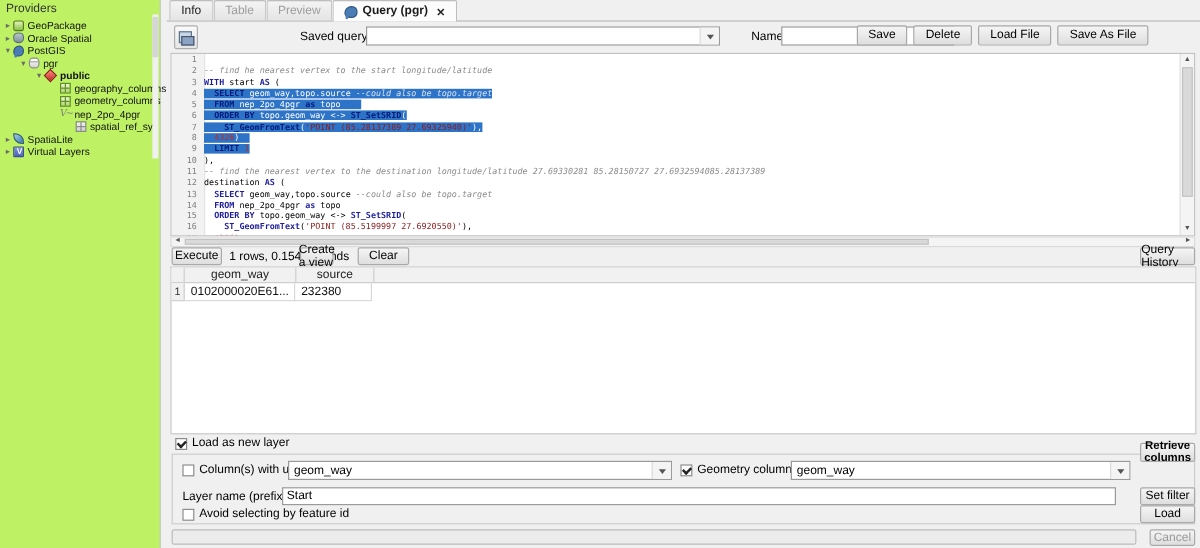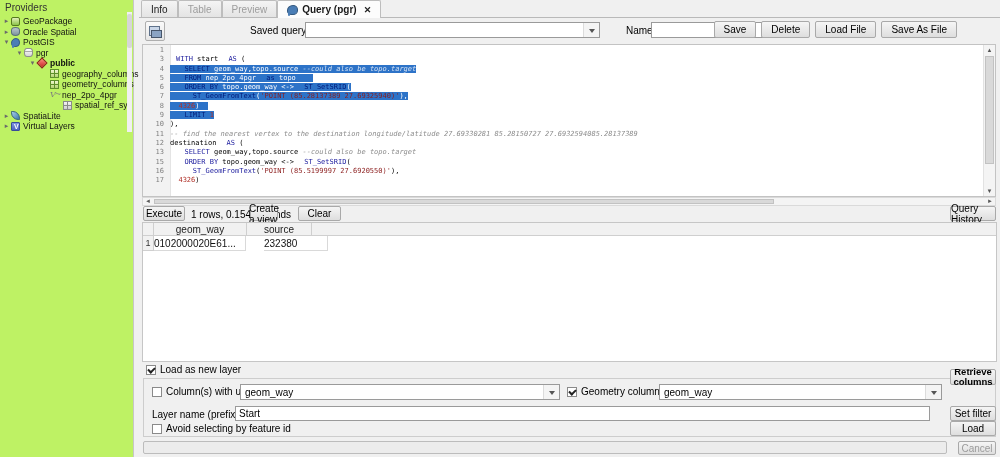--- a/index.html
+++ b/index.html
@@ -59,21 +59,21 @@
   #tb-buttons{position:absolute;right:43px;top:3px;height:17px;display:flex;}
   #tb-buttons .btn{position:static;height:17px;padding:0 9px;margin-left:5px;}
 
   
   #editor{left:3px;top:44px;width:854px;height:153px;background:#fff;border:1px solid #c3c3c3;box-sizing:border-box;overflow:hidden;}
   #ed-margin{left:0;top:0;bottom:0;width:27px;background:#f2f2f2;border-right:1px solid #e4e4e4;}
   #ed-lines{left:0;top:1px;right:12px;}
   .eline{height:9.3px;line-height:9.3px;white-space:pre;font-family:"DejaVu Sans Mono",monospace;font-size:7px;}
   .eline .ln{display:inline-block;width:21px;text-align:right;padding-right:6px;color:#7f7f7f;position:relative;z-index:2;}
   .eline .code{white-space:pre;}
-  .tok-kw{color:#1c1c9e;font-weight:normal;padding-left:6px;}
+  .tok-kw{color:#1c1c9e;font-weight:bold;}
   .tok-id{color:#000;}
   .tok-cm{color:#8c8c8c;font-style:italic;}
   .tok-str{color:#8b1c1c;}
   .tok-num{color:#b03028;}
   .eline.sel .code{background:#2d73c8;}
   .eline.sel .tok-id{color:#ffffff;}
   .eline.sel .tok-cm{color:#d4e2f4;}
   .eline.sel .tok-kw{color:#001a7a;}
   #ed-vscroll{right:0;top:0;bottom:0;width:11px;background:#f4f4f4;border-left:1px solid #e2e2e2;}
   .sb-arrow{position:absolute;width:11px;height:10px;font-size:6px;color:#555;text-align:center;line-height:10px;}
@@ -87,23 +87,23 @@
 
   
   #grid{left:3px;top:222px;width:855px;height:140px;background:#fff;border:1px solid #c6c6c6;box-sizing:border-box;}
   #ghead{display:flex;height:12px;background:#f1f1f1;border-bottom:1px solid #cfcfcf;}
   .gh-stub{width:10px;border-right:1px solid #cfcfcf;background:#f1f1f1;}
   .gh-cell{display:flex;align-items:center;justify-content:center;border-right:1px solid #cfcfcf;color:#222;}
   .gh-cell:nth-child(2){width:92px;}
   .gh-cell:nth-child(3){width:64px;}
   .grow{display:flex;height:15px;}
   .g-stub{width:10px;background:#f1f1f1;border-right:1px solid #cfcfcf;border-bottom:1px solid #cfcfcf;display:flex;align-items:center;justify-content:center;color:#333;font-size:9px;}
-  .g-cell{display:flex;align-items:center;padding-left:0;border-right:1px solid #d9d9d9;border-bottom:1px solid #d9d9d9;color:#111;box-sizing:border-box;}
+  .g-cell{display:flex;align-items:center;padding-left:5px;border-right:1px solid #d9d9d9;border-bottom:1px solid #d9d9d9;color:#111;box-sizing:border-box;}
   .g-cell:nth-child(2){width:92px;}
-  .g-cell:nth-child(3){width:64px;margin-left:18px;}
+  .g-cell:nth-child(3){width:64px;}
 
   
   .cb{position:absolute;width:10px;height:10px;background:#fff;border:1px solid #8a8a8a;box-sizing:border-box;}
   .cb.checked::after{content:"";position:absolute;left:1px;top:1px;width:5px;height:3px;border-left:2px solid #222;border-bottom:2px solid #222;transform:rotate(-45deg);}
   #frame{left:4px;top:378px;width:853px;height:59px;border:1px solid #cdcdcd;box-sizing:border-box;}
   .btn.small-two-line{flex-direction:column;line-height:10px;font-size:9.5px;padding:1px 2px;text-align:center;}
   #progress{left:4px;top:441px;width:804px;height:13px;background:#ececec;border:1px solid #bcbcbc;border-radius:2px;box-sizing:border-box;}
   #cancel-btn{color:#9b9b9b;}
 </style>
 </head>
@@ -209,31 +209,33 @@
         <div class="btn">Delete</div>
         <div class="btn">Load File</div>
         <div class="btn">Save As File</div>
       </div>
   </div>
 
   <div id="editor" class="abs">
     <div id="ed-margin" class="abs"></div>
     <div id="ed-lines" class="abs">
         <div class="eline"><span class="ln">1</span><span class="code"></span></div>
+        <div class="eline"><span class="ln">2</span><span class="code"><span class="tok-cm">-- find he nearest vertex to the start longitude/latitude</span></span></div>
         <div class="eline"><span class="ln">3</span><span class="code"><span class="tok-kw">WITH</span><span class="tok-id"> start </span><span class="tok-kw">AS</span><span class="tok-id"> (</span></span></div>
         <div class="eline sel"><span class="ln">4</span><span class="code"><span class="tok-id">  </span><span class="tok-kw">SELECT</span><span class="tok-id"> geom_way,topo.source </span><span class="tok-cm">--could also be topo.target</span></span></div>
         <div class="eline sel"><span class="ln">5</span><span class="code"><span class="tok-id">  </span><span class="tok-kw">FROM</span><span class="tok-id"> nep_2po_4pgr </span><span class="tok-kw">as</span><span class="tok-id"> topo    </span></span></div>
         <div class="eline sel"><span class="ln">6</span><span class="code"><span class="tok-id">  </span><span class="tok-kw">ORDER BY</span><span class="tok-id"> topo.geom_way &lt;-&gt; </span><span class="tok-kw">ST_SetSRID</span><span class="tok-id">(</span></span></div>
         <div class="eline sel"><span class="ln">7</span><span class="code"><span class="tok-id">    </span><span class="tok-kw">ST_GeomFromText</span><span class="tok-id">(</span><span class="tok-str">'POINT (85.28137389 27.69325940)'</span><span class="tok-id">),</span></span></div>
         <div class="eline sel"><span class="ln">8</span><span class="code"><span class="tok-id">  </span><span class="tok-num">4326</span><span class="tok-id">)  </span></span></div>
         <div class="eline sel"><span class="ln">9</span><span class="code"><span class="tok-id">  </span><span class="tok-kw">LIMIT</span><span class="tok-id"> </span><span class="tok-num">1</span></span></div>
         <div class="eline"><span class="ln">10</span><span class="code"><span class="tok-id">),</span></span></div>
         <div class="eline"><span class="ln">11</span><span class="code"><span class="tok-cm">-- find the nearest vertex to the destination longitude/latitude 27.69330281 85.28150727 27.6932594085.28137389</span></span></div>
         <div class="eline"><span class="ln">12</span><span class="code"><span class="tok-id">destination </span><span class="tok-kw">AS</span><span class="tok-id"> (</span></span></div>
         <div class="eline"><span class="ln">13</span><span class="code"><span class="tok-id">  </span><span class="tok-kw">SELECT</span><span class="tok-id"> geom_way,topo.source </span><span class="tok-cm">--could also be topo.target</span></span></div>
+        <div class="eline"><span class="ln">14</span><span class="code"><span class="tok-id">  </span><span class="tok-kw">FROM</span><span class="tok-id"> nep_2po_4pgr </span><span class="tok-kw">as</span><span class="tok-id"> topo</span></span></div>
         <div class="eline"><span class="ln">15</span><span class="code"><span class="tok-id">  </span><span class="tok-kw">ORDER BY</span><span class="tok-id"> topo.geom_way &lt;-&gt; </span><span class="tok-kw">ST_SetSRID</span><span class="tok-id">(</span></span></div>
         <div class="eline"><span class="ln">16</span><span class="code"><span class="tok-id">    </span><span class="tok-kw">ST_GeomFromText</span><span class="tok-id">(</span><span class="tok-str">'POINT (85.5199997 27.6920550)'</span><span class="tok-id">),</span></span></div>
         <div class="eline"><span class="ln">17</span><span class="code"><span class="tok-id">  </span><span class="tok-num">4326</span><span class="tok-id">)</span></span></div>
       </div>
     <div id="ed-vscroll" class="abs">
       <span class="sb-arrow" style="top:0;left:0;">▲</span>
       <div id="ed-vthumb" class="abs"></div>
       <span class="sb-arrow" style="bottom:0;left:0;">▼</span>
     </div>
   </div>

